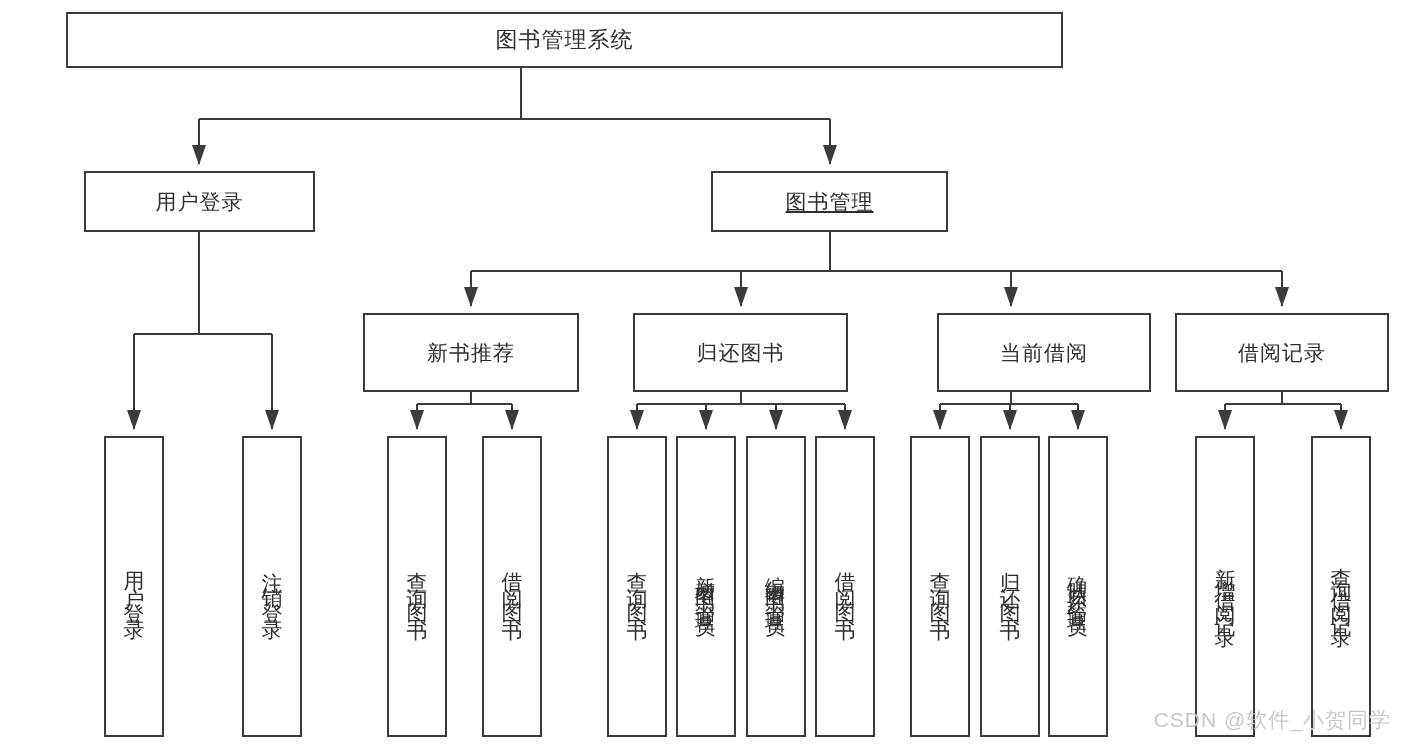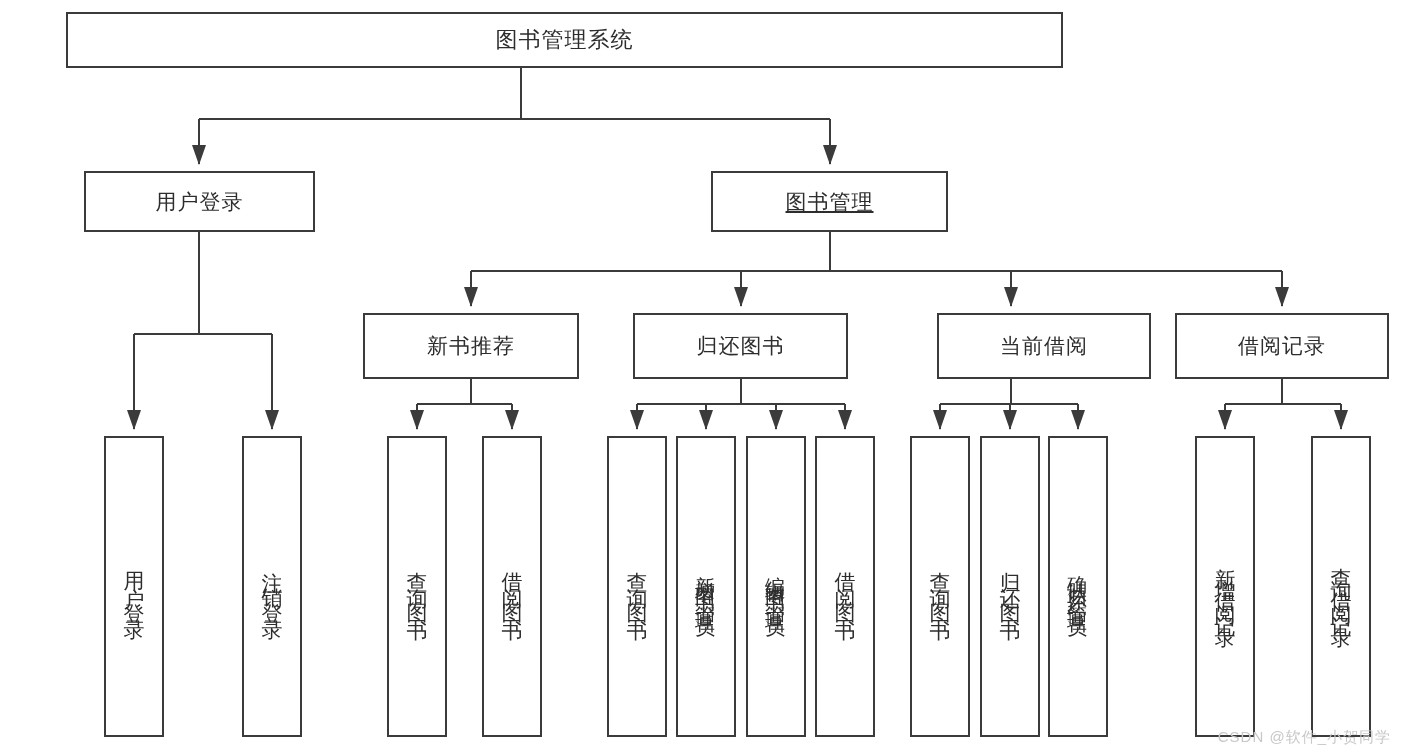--- a/index.html
+++ b/index.html
@@ -35,21 +35,21 @@
     justify-content: center;
     color: var(--text, #2d2d2d);
     font-size: 21px;
     letter-spacing: 1px;
     z-index: 2;
     white-space: nowrap;
   }
   .box.root  { left: 22px;  top: 12px;  width: 997px; height: 56px; font-size: 22px; margin-left: 44px; }
   .box.l2a   { left: 84px;  top: 171px; width: 231px; height: 61px; }
   .box.l2b   { left: 711px; top: 171px; width: 237px; height: 61px; text-decoration: underline; }
-  .box.l3    { top: 313px;  height: 66px; font-family: Liberation Serif, serif; }
+  .box.l3    { top: 313px;  height: 79px; font-family: Liberation Serif, serif; }
   .box.l3a   { left: 363px;  width: 216px; }
   .box.l3b   { left: 633px;  width: 215px; }
   .box.l3c   { left: 904px;  width: 214px; margin-left: 33px; }
   .box.l3d   { left: 1175px; width: 214px; }
   .leaf {
     position: absolute;
     top: 436px;
     width: 60px;
     height: 301px;
     background: #fff;
@@ -74,22 +74,22 @@
   .leaf.x7  { left: 746px; }
   .leaf.x8  { left: 815px; }
   .leaf.x9  { left: 910px; }
   .leaf.x10 { left: 980px; }
   .leaf.x11 { left: 1048px; }
   .leaf.x12 { left: 1195px; }
   .leaf.x13 { left: 1311px; }
   .watermark {
     position: absolute;
     right: 14px;
-    bottom: 0;
-    font-size: 15px;
+    bottom: 13px;
+    font-size: 21px;
     color: var(--watermark, #c8c8c8);
     letter-spacing: 1px;
     z-index: 3;
   }
 </style>
 </head>
 <body>
 
 <div class="canvas">
 

